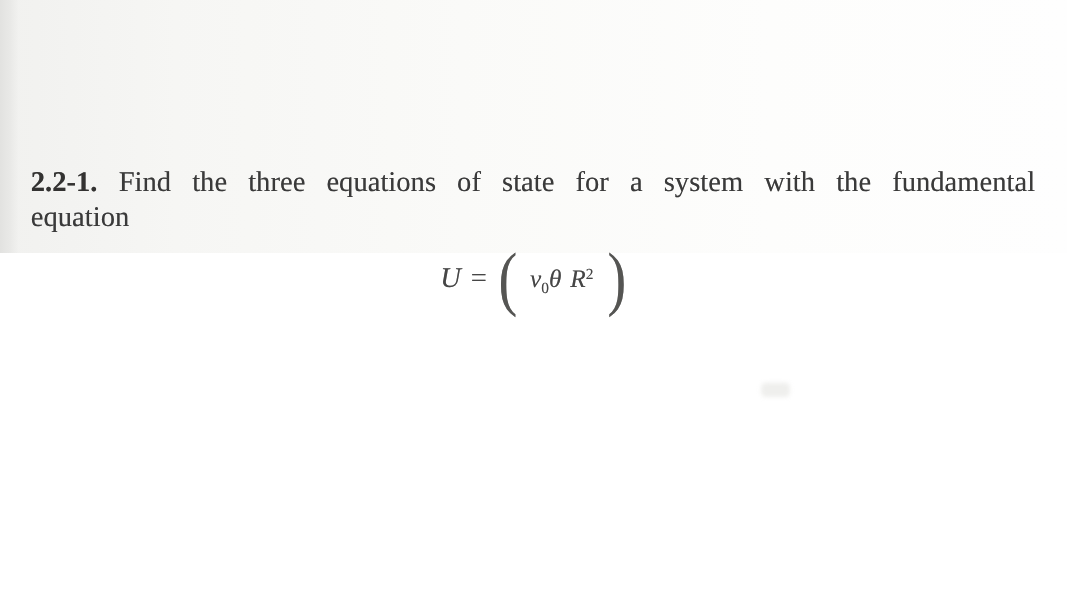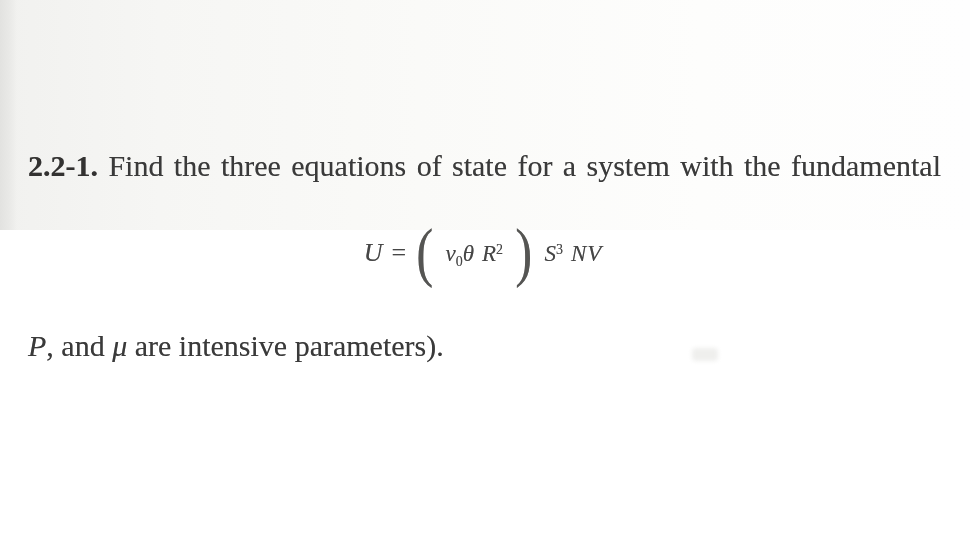--- a/index.html
+++ b/index.html
@@ -28,21 +28,21 @@
     position: absolute;
     left: 692px; top: 348px; width: 26px; height: 13px;
     background: #efefed;
     border-radius: 4px;
     filter: blur(2px);
   }
 
   .line {
     position: absolute;
     left: 28px; width: 913px;
-    font-size: 30px;
+    font-size: 26px;
     line-height: 28px;
     color: #3a3a3a;
     text-shadow: 0 0 0.6px rgba(55,55,55,0.5);
   }
   .justify-full { text-align: justify; text-align-last: justify; }
   .l1 { top: 152px; }
   .l2 { top: 183px; }
   .l3 { top: 301px; }
   .l4 { top: 332px; width: auto; }
   .bold { font-weight: 700; color: #333231; }
@@ -94,34 +94,29 @@
 <body>
 
 <div class="canvas">
 
   <div class="scan-block"></div>
   <div class="gutter"></div>
   <div class="smudge"></div>
 
   <div class="line l1 justify-full"><span class="bold">2.2-1.</span> <span>Find the three equations of state for a system with the fundamental</span></div>
 
+  <div class="line l2"><span>equation</span></div>
 
   <div class="equation">
     <span class="var">U</span>
     <span class="eqsign">=</span>
     <span class="paren">(</span>
     <span class="frac">
       <span class="row"><span class="var">v</span><sub>0</sub><span class="var">θ</span></span>
       <span class="bar"></span>
       <span class="row"><span class="var">R</span><sup>2</sup></span>
     </span>
     <span class="paren">)</span>
-    <span class="frac">
-      <span class="row"><span class="var">S</span><sup>3</sup></span>
-      <span class="bar"></span>
-      <span class="row"><span class="var nv">NV</span></span>
-    </span>
   </div>
 
 
-  <div class="line l4"><span class="ivar">P</span><span>, and</span> <span class="ivar">μ</span> <span>are intensive parameters).</span></div>
 
 </div>
 
 </body></html>

